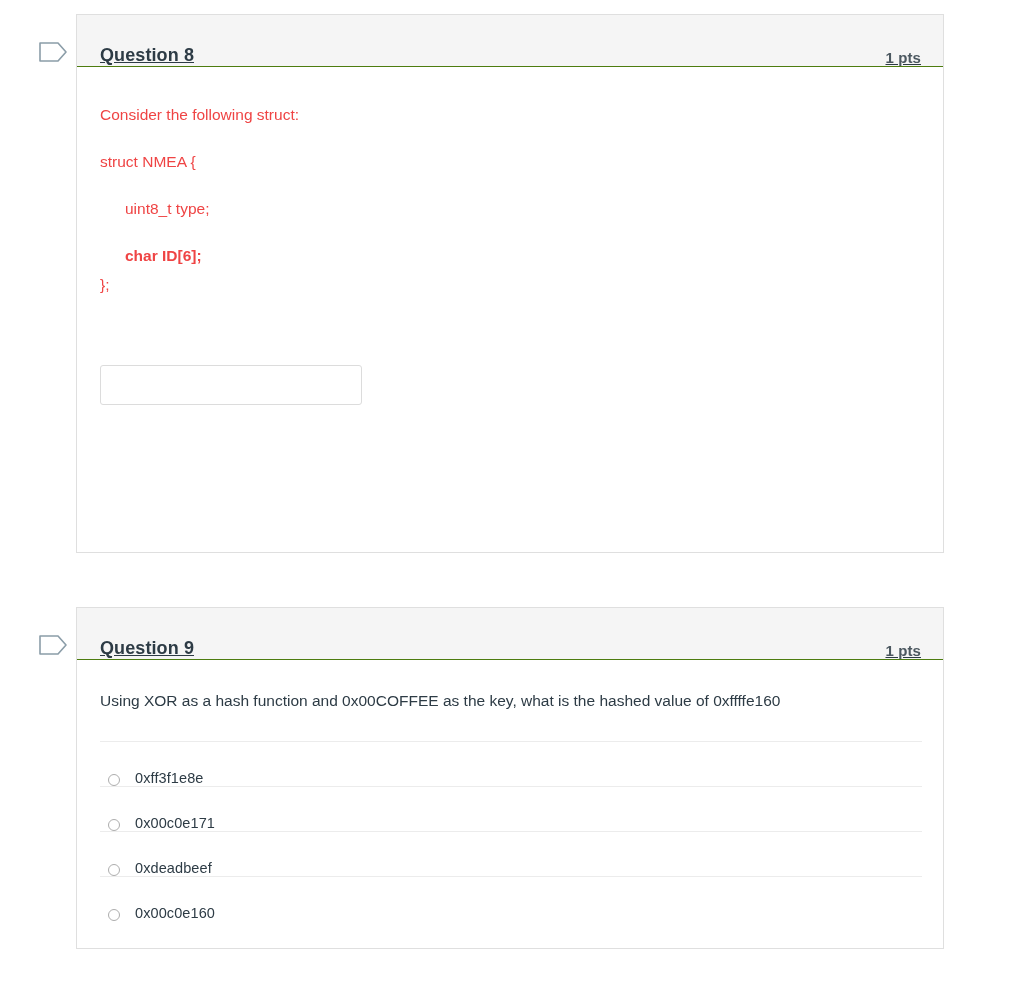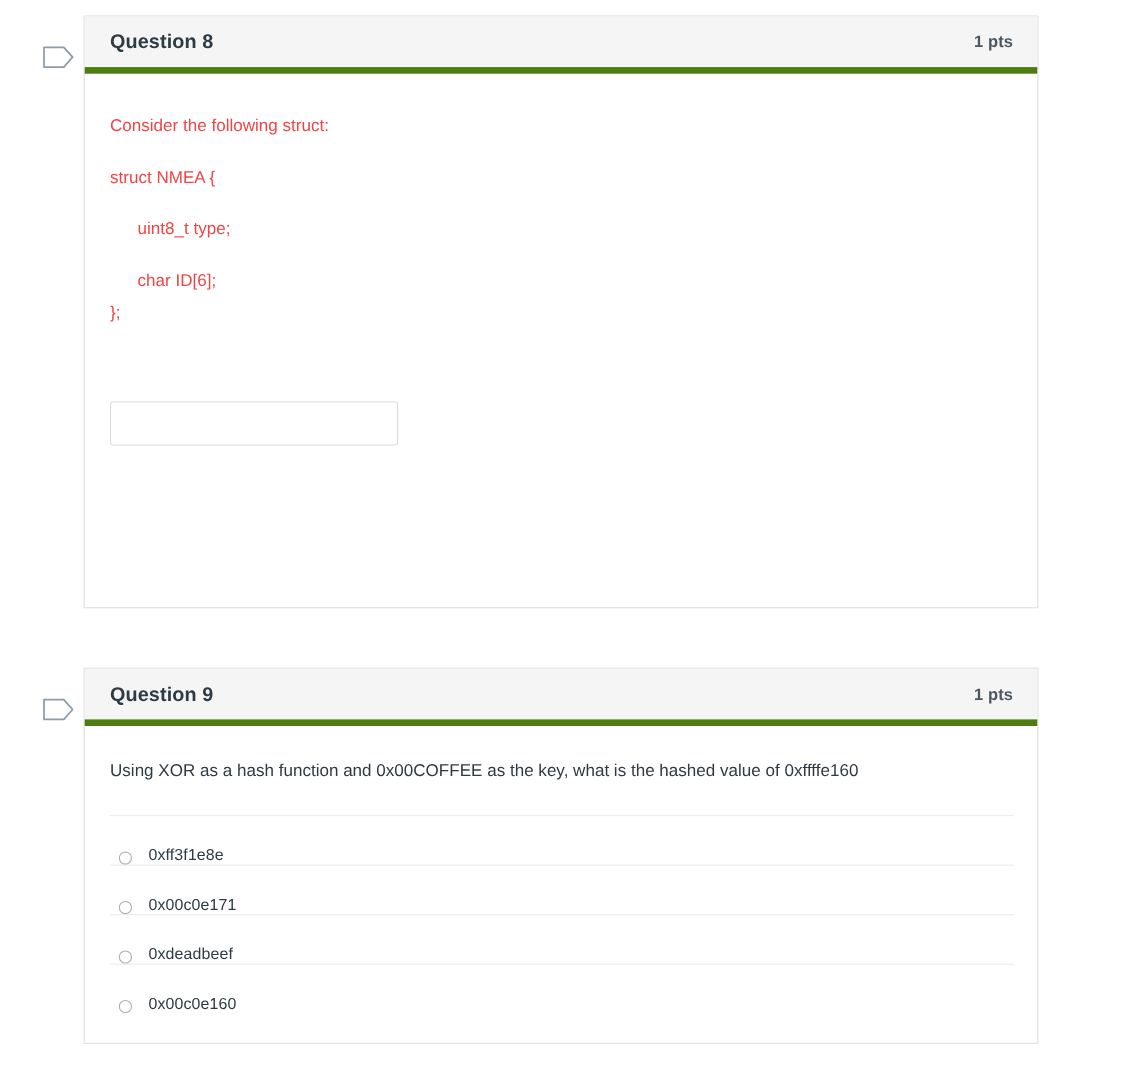--- a/index.html
+++ b/index.html
@@ -46,27 +46,28 @@
     position: absolute;
     left: 76px;
     width: 868px;
     background: #ffffff;
     border: 1px solid #dfdfdf;
     box-sizing: border-box;
   }
 
   .card-header {
     background: #f5f5f5;
-    border-bottom: 6px solid #4d7c0f;
+    border-bottom: 1px solid #4d7c0f;
     height: 52px;
     display: flex;
-    align-items: center;
+    align-items: flex-end;
     justify-content: space-between;
     padding: 0 22px 0 23px;
     box-sizing: border-box;
+    text-decoration: underline;
   }
   .card-title {
     font-size: 18px;
     font-weight: bold;
     color: #2d3b45;
     letter-spacing: 0.1px;
   }
   .card-points {
     font-size: 15px;
     font-weight: bold;
@@ -82,21 +83,21 @@
   
   .q8-body { padding-top: 34px; padding-bottom: 34px; }
 
   .prose-line {
     font-size: 15.5px;
     line-height: 1.35;
     color: #ef4444;
     margin: 4px 0 26px 0;
   }
   .prose-line.indent { padding-left: 25px; }
-  .prose-line.tight  { margin-bottom: 8px; }
+  .prose-line.tight  { margin-bottom: 8px; font-weight: bold; }
   .prose-line.last   { margin-bottom: 0; }
 
   .answer-input {
     margin-top: 43px;
     width: 262px;
     height: 40px;
     border: 1px solid #dcdcdc;
     border-radius: 3px;
     background: #ffffff;
     box-sizing: border-box;

